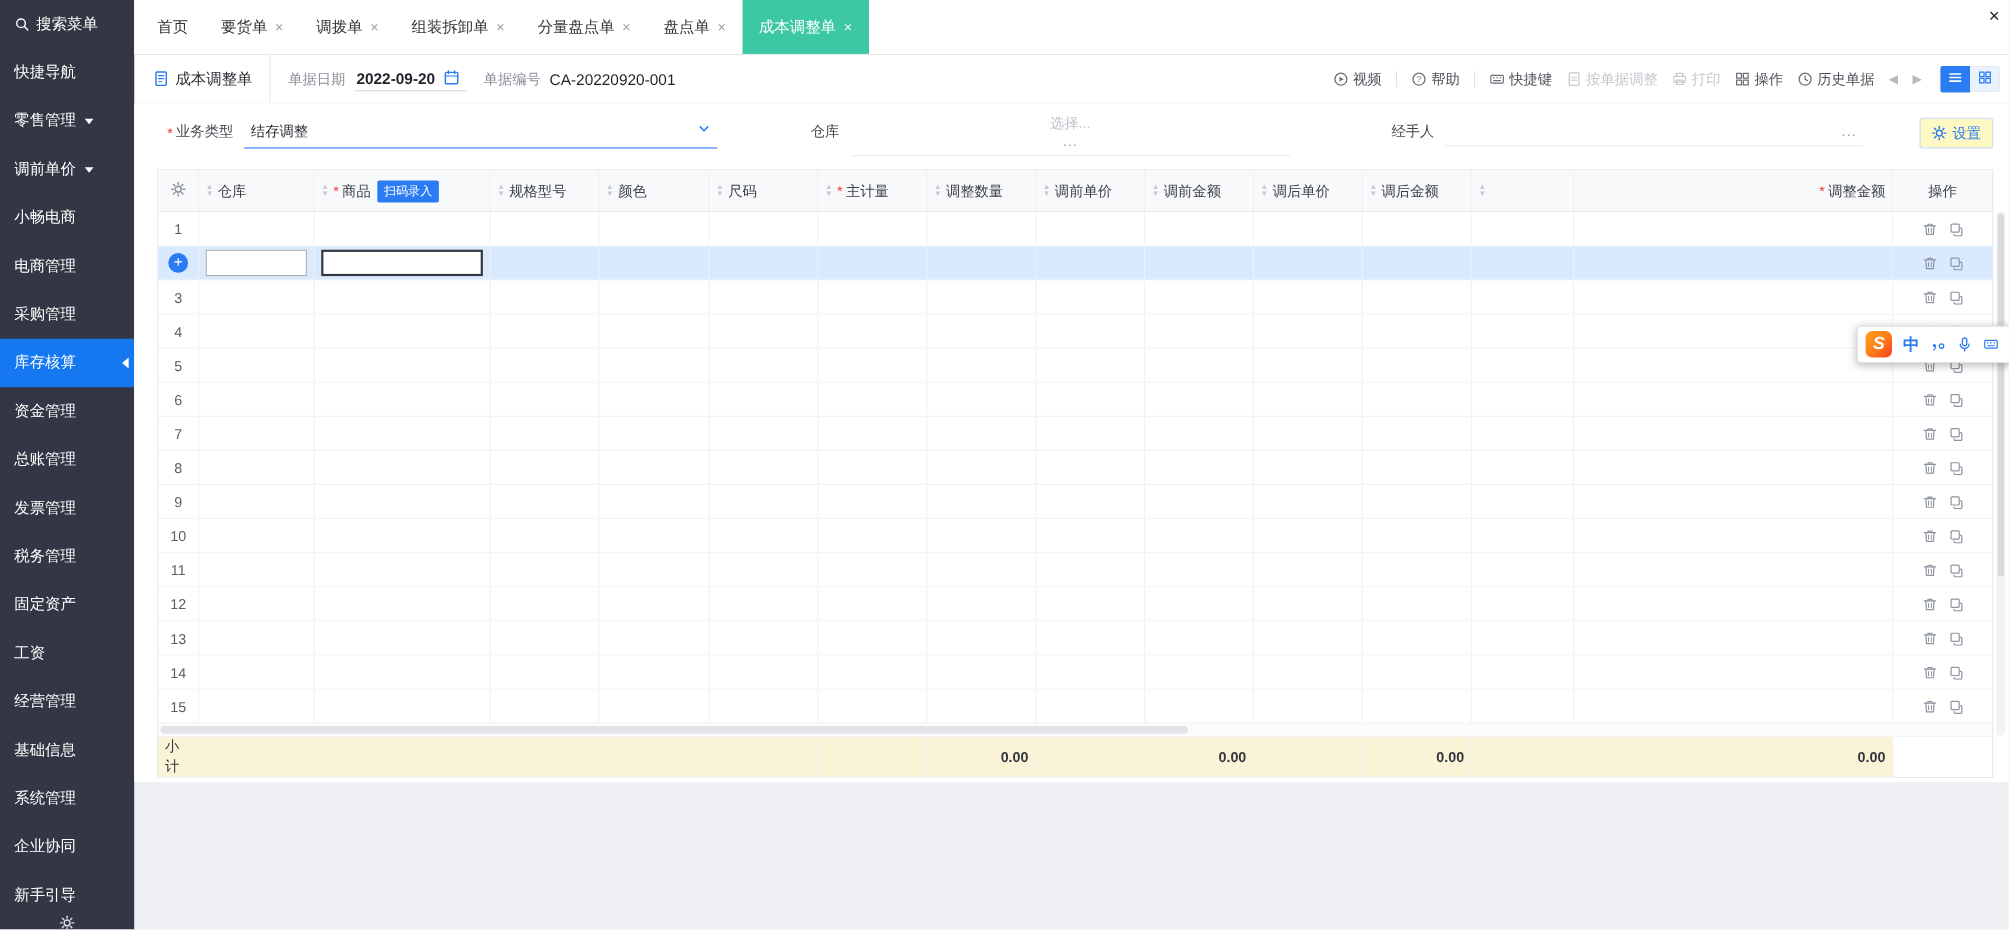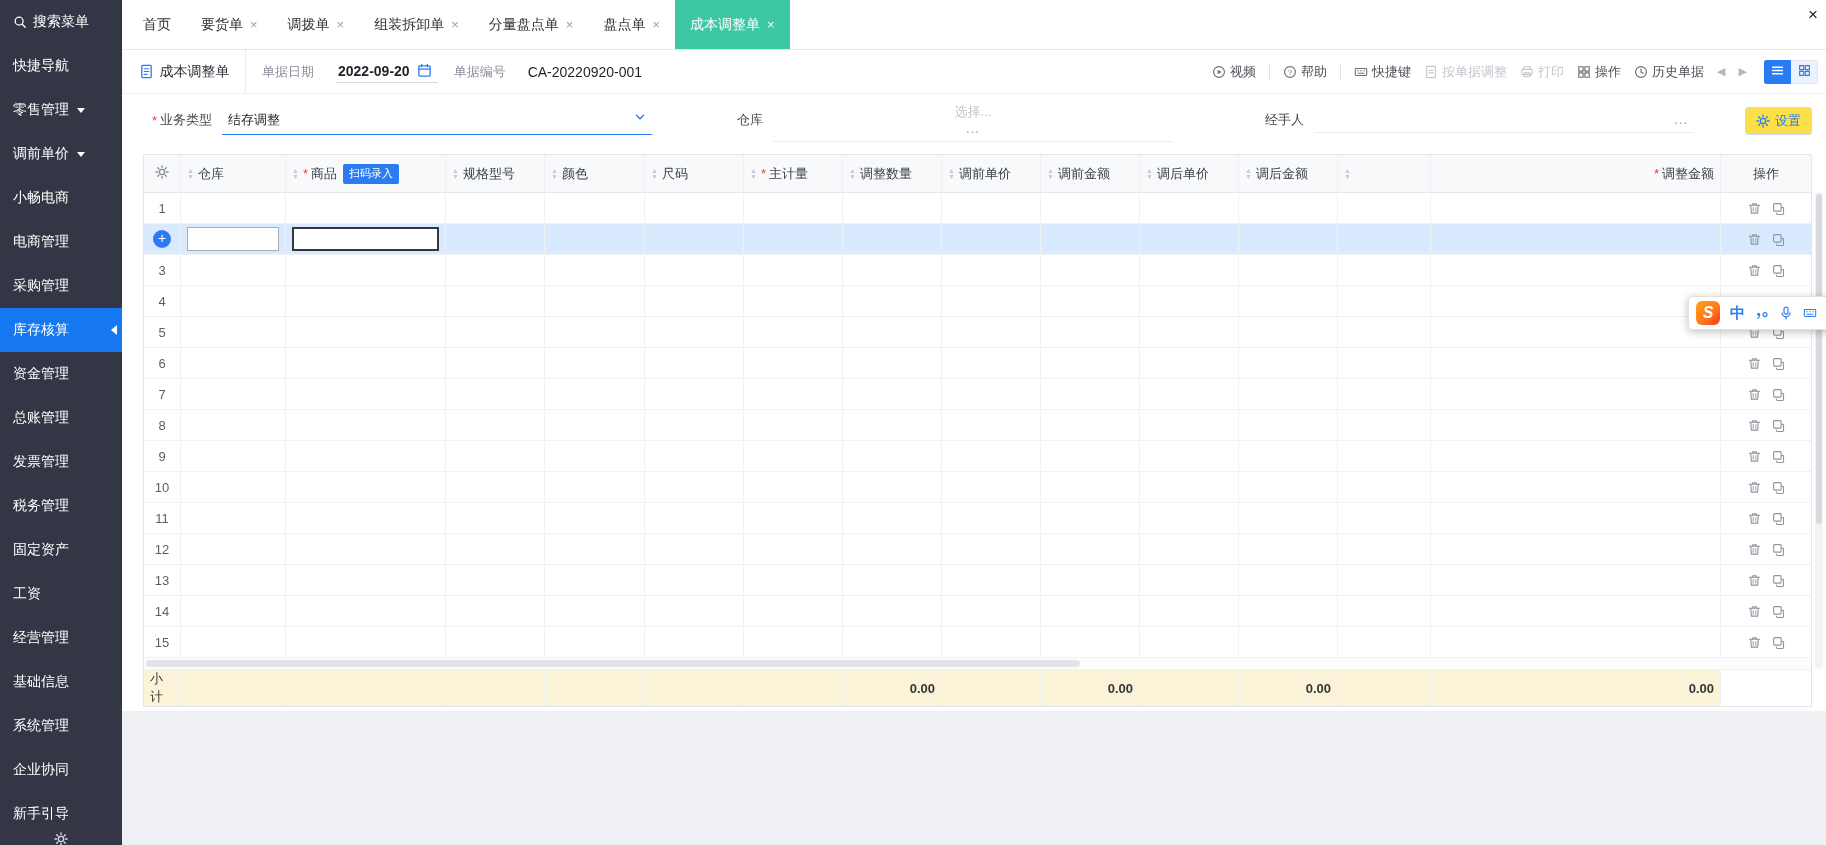--- a/index.html
+++ b/index.html
@@ -29,21 +29,21 @@
   .tab.active { background:var(--tab-active); color:#fff; }
   .tab.active .tab-close { color:#eafff7; }
   .corner-close { position:absolute; right:8px; top:5px; font-size:17px; color:#222; cursor:pointer; }
 
   .content-card { background:#fff; }
 
   
   .toolbar { height:44px; display:flex; align-items:center; border-bottom:1px solid #f0f0f0; background:#fff; }
   .doc-tab { width:124px; height:100%; display:flex; align-items:center; justify-content:center; gap:6px; font-size:14px; color:#2b2f36; border-right:1px solid #ececec; border-left:1px solid #f4f4f4; background:#fff; cursor:pointer; }
   .doc-tab .icon { color:var(--accent); display:inline-flex; }
-  .tb-field { display:flex; align-items:center; margin-left:16px; font-size:13px; color:#8a8f99; gap:22px; }
+  .tb-field { display:flex; align-items:center; margin-left:16px; font-size:13px; color:#8a8f99; gap:8px; }
   .date-box { display:flex; align-items:center; gap:7px; border-bottom:1px solid #d8dadc; padding:2px 6px 3px 2px; cursor:pointer; }
   .date-box .val { color:#1f2329; font-size:14px; font-weight:bold; }
   .date-box .icon { color:var(--accent); display:inline-flex; }
   .tb-field .plain-val { color:#1f2329; font-size:14px; }
   .toolbar-right { margin-left:auto; display:flex; align-items:center; gap:13px; padding-right:8px; font-size:13px; color:#4c5閉158; color:#4c5158; }
   .tb-action { display:flex; align-items:center; gap:4px; cursor:pointer; white-space:nowrap; }
   .tb-action .icon { display:inline-flex; color:#6a7078; }
   .tb-action.disabled { color:#c3c6cc; }
   .tb-action.disabled .icon { color:#c3c6cc; }
   .tb-divider { width:1px; height:14px; background:#dcdfe3; }
@@ -57,21 +57,21 @@
   .formrow { height:52px; position:relative; background:#fff; }
   .ffield { position:absolute; top:0; height:52px; display:flex; align-items:center; font-size:13px; }
   .req { color:var(--required); margin-right:3px; font-size:13px; }
   .flabel { color:#42464d; }
   .select-ctl { width:430px; margin-left:10px; border-bottom:1px solid var(--accent); display:flex; justify-content:space-between; padding:5px 6px; cursor:pointer; }
   .select-ctl .fvalue { color:#1f2329; font-size:13px; }
   .select-ctl .chev { color:var(--accent); display:inline-flex; }
   .line-ctl { border-bottom:1px solid #ebedf0; display:flex; align-items:center; justify-content:space-between; padding:5px 6px; margin-left:10px; cursor:text; }
   .placeholder { color:#c0c4cc; font-size:13px; }
   .more-btn { color:#9aa0a6; font-size:13px; letter-spacing:1px; cursor:pointer; }
-  .settings-btn { position:absolute; right:14px; top:13px; display:flex; align-items:center; gap:5px; background:#fde047; color:var(--accent); border:1px solid #c4dcfc; border-radius:3px; padding:4px 10px; font-size:13px; cursor:pointer; }
+  .settings-btn { position:absolute; right:14px; top:13px; display:flex; align-items:center; gap:5px; background:#fef9c3; color:var(--accent); border:1px solid #c4dcfc; border-radius:3px; padding:4px 10px; font-size:13px; cursor:pointer; }
   .settings-btn .icon { display:inline-flex; }
 
   
   .grid-zone { padding:8px 14px 4px 21px; position:relative; background:#fff; }
   .grid { border:1px solid #e3e6ea; display:flex; flex-direction:column; background:#fff; }
   .grow { display:flex; align-items:stretch; }
   .gcell { border-right:1px solid #eff1f4; display:flex; align-items:center; padding:0 6px; overflow:hidden; }
   .grow .gcell:last-child { border-right:none; }
   .ghead { height:38px; background:#f8f9fb; border-bottom:1px solid #e3e6ea; }
   .hcell { font-size:13px; color:#3c4046; white-space:nowrap; }

